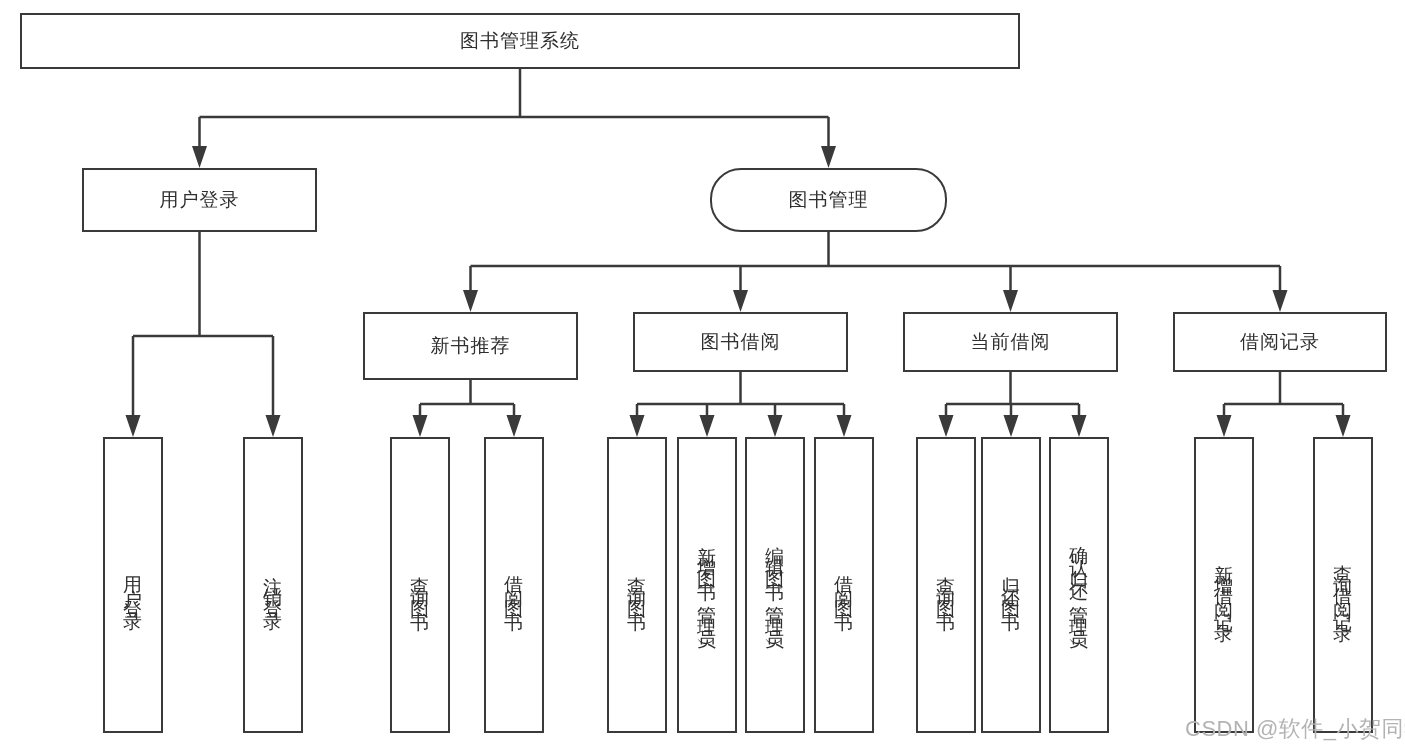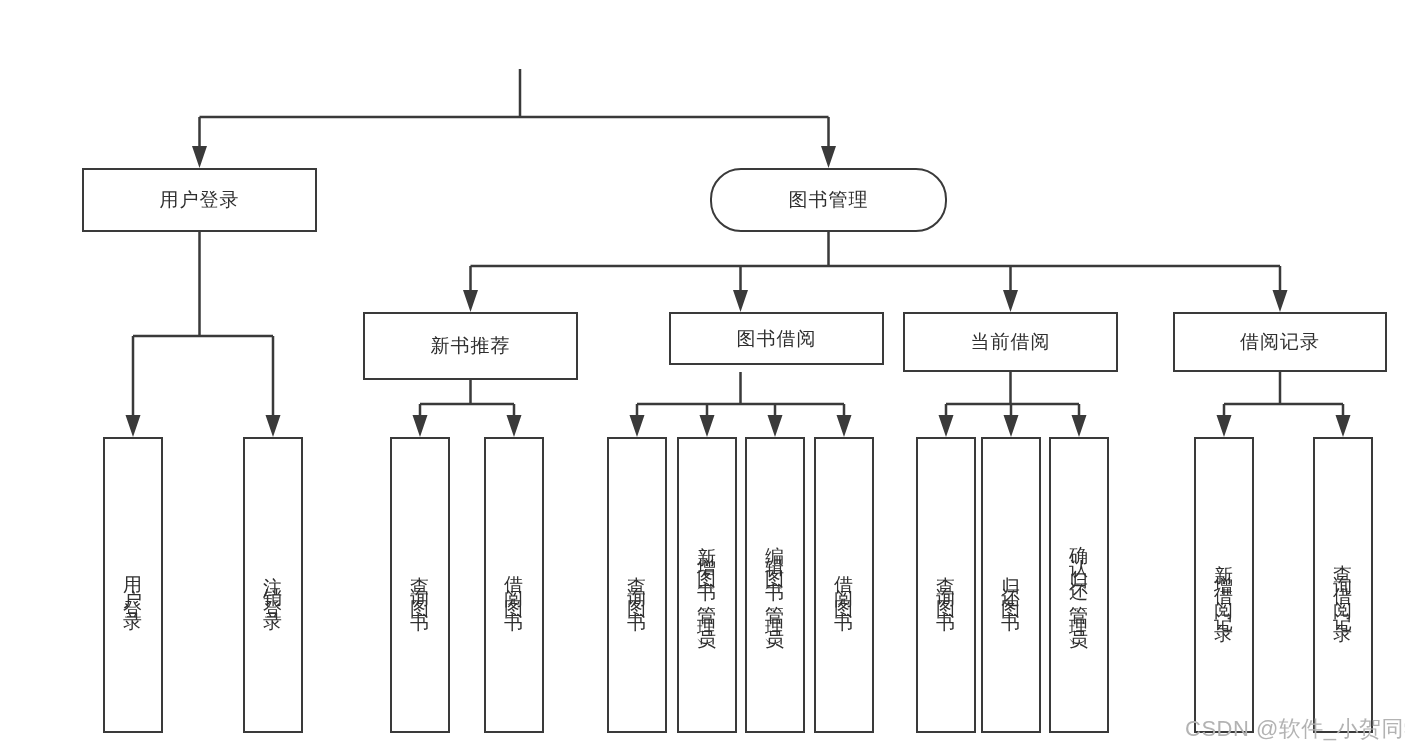--- a/index.html
+++ b/index.html
@@ -127,26 +127,27 @@
       M699.5 415 L714.5 415 L707 437 Z
       M767.5 415 L782.5 415 L775 437 Z
       M836.5 415 L851.5 415 L844 437 Z
       M938.5 415 L953.5 415 L946 437 Z
       M1003.5 415 L1018.5 415 L1011 437 Z
       M1071.5 415 L1086.5 415 L1079 437 Z
       M1216.5 415 L1231.5 415 L1224 437 Z
       M1335.5 415 L1350.5 415 L1343 437 Z"></path>
   </svg>
 
+  <div class="node hbox" style="left:20px;top:13px;width:1000px;height:56px;">图书管理系统</div>
 
   <div class="node hbox" style="left:82px;top:168px;width:235px;height:64px;">用户登录</div>
   <div class="node hbox" style="left:710px;top:168px;width:237px;height:64px;border-radius:31px;">图书管理</div>
 
   <div class="node hbox" style="left:363px;top:312px;width:215px;height:68px;">新书推荐</div>
-  <div class="node hbox" style="left:633px;top:312px;width:215px;height:53px;margin-left:36px;">图书借阅</div>
+  <div class="node hbox" style="left:633px;top:312px;width:215px;height:60px;">图书借阅</div>
   <div class="node hbox" style="left:1173px;top:312px;width:214px;height:60px;">借阅记录</div>
   <div class="node hbox" style="left:903px;top:312px;width:215px;height:60px;">当前借阅</div>
 
   <div class="node vbox" style="left:103px;">
     <span class="vtext">用户登录</span>
   </div>
   <div class="node vbox" style="left:243px;">
     <span class="vtext">注销登录</span>
   </div>
 

